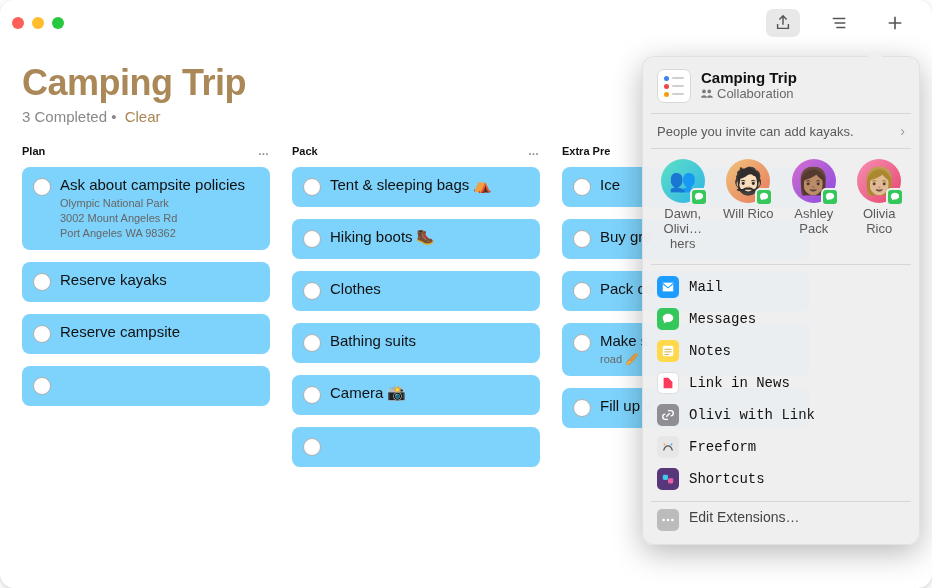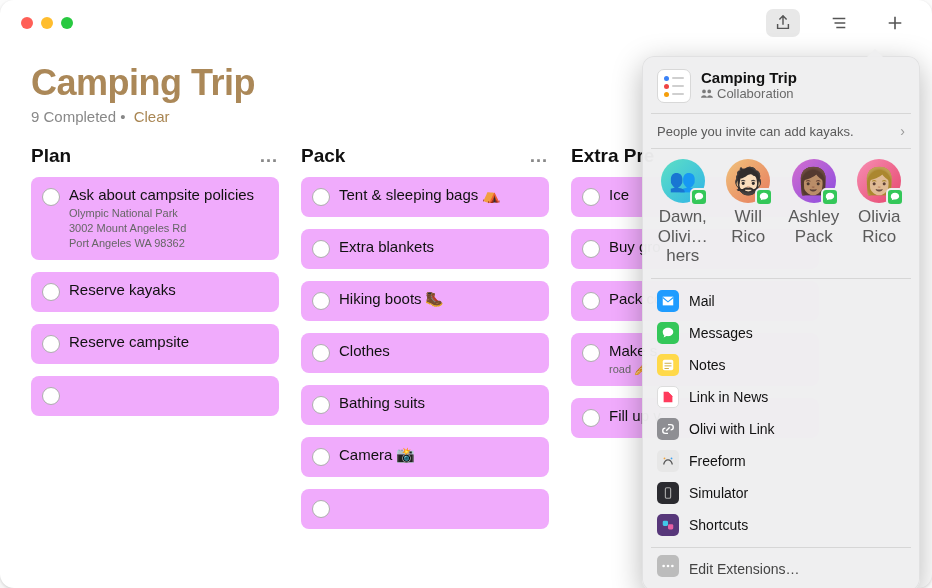--- a/index.html
+++ b/index.html
@@ -13,21 +13,20 @@
     color: #111;
   }
   
   .window {
     width: 100%; height: 100%;
     border-radius: 14px;
     box-shadow: 0 1px 3px rgba(0,0,0,.15), 0 10px 40px rgba(0,0,0,.1);
     background: #fff;
     position: relative;
     overflow: hidden;
-    padding-left: 9px;
   }
   .titlebar {
     height: 46px;
     display: flex; align-items: center;
     padding: 0 12px;
   }
   .traffic { display:flex; gap:8px; }
   .dot { width:12px; height:12px; border-radius:50%; }
   .dot.red{background:#ff5f57;} .dot.yellow{background:#ffbd2e;} .dot.green{background:#28c940;}
   .toolbar-right {
@@ -52,24 +51,24 @@
     margin-top:16px;
   }
   .subline { margin-top:4px; font-size:15px; color:#888; }
   .subline .clear { color:#a98653; margin-left:4px; }
 
   .columns {
     display:flex; gap:22px; margin-top:20px;
   }
   .col { width:248px; }
   .col-head { display:flex; align-items:center; justify-content:space-between;
-    font-weight:700; font-size:19px; margin-bottom:10px; color:#111;}
+    font-weight:700; font-size:11px; margin-bottom:10px; color:#111;}
   .ellipsis { color:#888; font-weight:600; letter-spacing:1px;}
   .card {
-    background:#f0abfc; border-radius:8px;
+    background:#7dd3fc; border-radius:8px;
     padding:9px 11px; margin-bottom:12px;
     display:flex; align-items:flex-start; gap:9px;
     font-size:15px; min-height:40px;
   }
   .circle {
     width:18px; height:18px; border-radius:50%;
     border:1.6px solid #aeaeae; flex-shrink:0; margin-top:2px;
     background:#fff;
   }
   .card .body { flex:1; }
@@ -114,27 +113,27 @@
   .avatar{
     width:44px;height:44px;border-radius:50%;
     position:relative;
     display:flex;align-items:center;justify-content:center;
     font-size:26px;
   }
   .badge{position:absolute;right:-3px;bottom:-3px;width:18px;height:18px;border-radius:5px;
     background:#34c759;border:2px solid rgba(238,238,240,1);
     display:flex;align-items:center;justify-content:center;}
   .badge svg{width:10px;height:10px;fill:#fff;}
-  .pname{font-size:17px;color:#5a5a5a;text-align:center;margin-top:4px;line-height:1.15;}
-  .apps{padding:6px 0;}
+  .pname{font-size:13px;color:#5a5a5a;text-align:center;margin-top:4px;line-height:1.15;}
+  .apps{padding:6px 0;font-family:Liberation Mono, monospace;}
   .app-row{display:flex;align-items:center;gap:10px;padding:5px 14px;}
   .app-icon{width:22px;height:22px;border-radius:5px;display:flex;align-items:center;justify-content:center;}
   .app-icon svg{width:14px;height:14px;}
   .app-label{font-size:14px;}
-  .edit-row{display:flex;align-items:flex-end;gap:10px;padding:7px 14px;color:#444;}
+  .edit-row{display:flex;align-items:flex-start;gap:10px;padding:7px 14px;color:#444;}
   .edit-row .app-icon{background:#bcbcbc;}
 </style>
 </head>
 <body>
 
 <div class="window">
 
   <div class="titlebar">
     <div class="traffic">
       <div class="dot red"></div>
@@ -156,21 +155,21 @@
         <svg viewBox="0 0 20 20">
             <path d="M10 3v14M3 10h14"></path>
           </svg>
       </div>
     </div>
   </div>
 
   <div class="content">
     <h1 class="title-h1">Camping Trip</h1>
     <div class="subline">
-      <span>9 Completed  •</span>
+      <span>3 Completed  •</span>
       <span class="clear">Clear</span>
     </div>
 
     <div class="columns" id="columns">
         <div class="col">
           <div class="col-head">
             <span>Plan</span>
             <span class="ellipsis">…</span>
           </div>
           <div class="card">
@@ -201,26 +200,20 @@
         </div>
         <div class="col">
           <div class="col-head">
             <span>Pack</span>
             <span class="ellipsis">…</span>
           </div>
           <div class="card">
             <div class="circle"></div>
             <div class="body">
               <div>Tent &amp; sleeping bags ⛺</div>
-            </div>
-          </div>
-          <div class="card">
-            <div class="circle"></div>
-            <div class="body">
-              <div>Extra blankets</div>
             </div>
           </div>
           <div class="card">
             <div class="circle"></div>
             <div class="body">
               <div>Hiking boots 🥾</div>
             </div>
           </div>
           <div class="card">
             <div class="circle"></div>
@@ -404,28 +397,20 @@
           <div class="app-icon" style="background: rgb(231, 231, 231);">
             <svg viewBox="0 0 16 16">
               <path fill="none" stroke="#555" stroke-width="1.4" d="M3 12c2-7 8-7 10 0"></path>
               <circle cx="4" cy="5" r="1" fill="#f2a43a"></circle>
               <circle cx="12" cy="5" r="1" fill="#3aa0f2"></circle>
             </svg>
           </div>
           <span class="app-label">Freeform</span>
         </div>
         <div class="app-row">
-          <div class="app-icon" style="background: rgb(43, 43, 48);">
-            <svg viewBox="0 0 16 16">
-              <rect x="5" y="2" width="6" height="12" rx="1.5" fill="none" stroke="#aaa" stroke-width="1.3"></rect>
-            </svg>
-          </div>
-          <span class="app-label">Simulator</span>
-        </div>
-        <div class="app-row">
           <div class="app-icon" style="background: rgb(87, 55, 122);">
             <svg viewBox="0 0 16 16">
               <rect x="2" y="3" width="6" height="6" rx="1.5" fill="#41c7e8"></rect>
               <rect x="8" y="7" width="6" height="6" rx="1.5" fill="#e85fa3"></rect>
             </svg>
           </div>
           <span class="app-label">Shortcuts</span>
         </div>
       </div>
     <div class="divider"></div>

